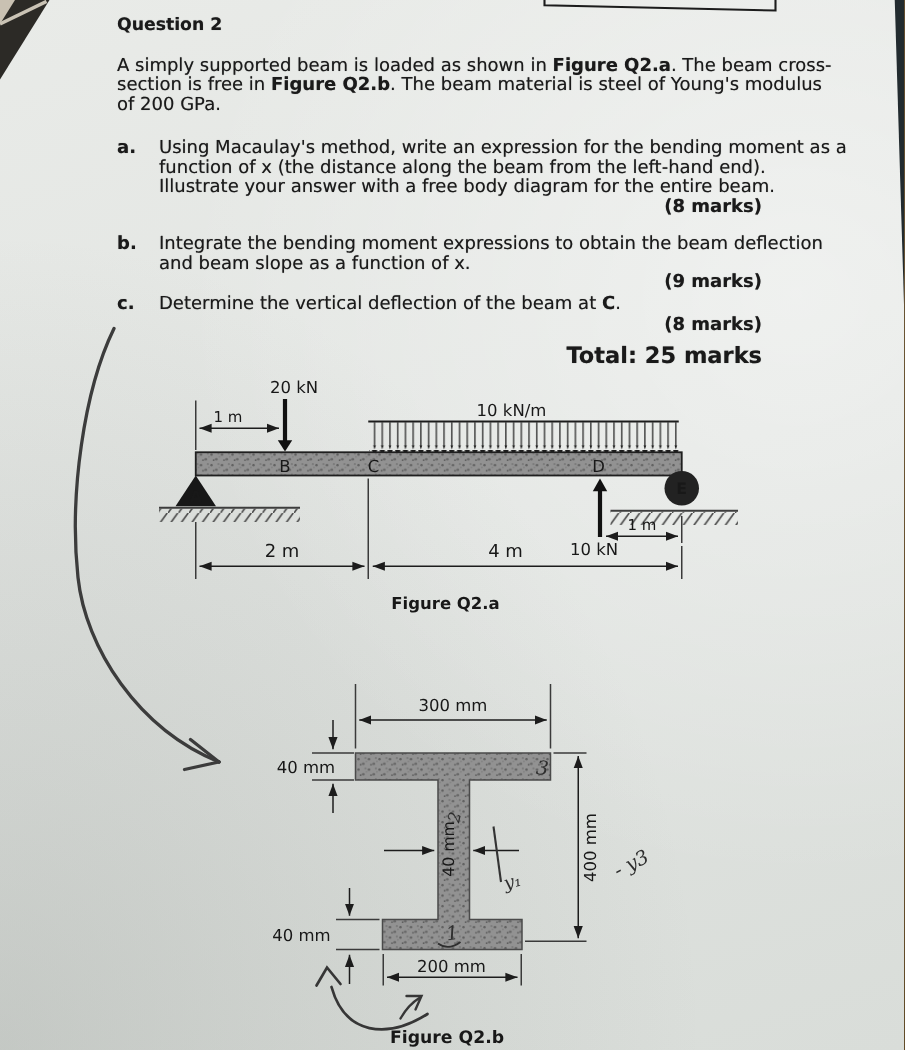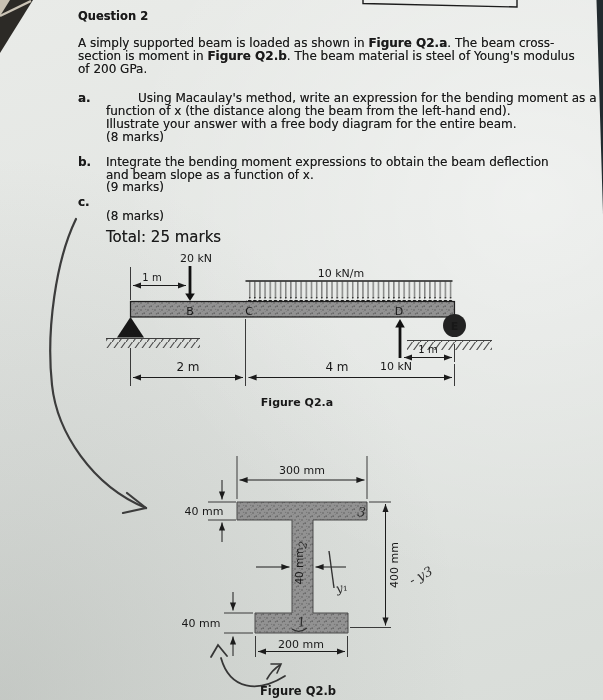--- a/index.html
+++ b/index.html
@@ -6,49 +6,50 @@
   .shot{position:relative;width:603px;height:700px;overflow:hidden;background:#a16207;
         font-family:"DejaVu Sans","Liberation Sans",sans-serif;}
   .paper{position:absolute;inset:0;
      background:
        radial-gradient(ellipse at 88% 28%, rgba(255,255,255,0.45), rgba(255,255,255,0) 55%),
        radial-gradient(ellipse at 0% 100%, rgba(110,116,110,0.22), rgba(110,116,110,0) 55%),
        linear-gradient(163deg,#e9ebe8 0%,#e1e4e1 50%,#d9ddd9 100%);}
   .txt{position:absolute;color:#1a1a1a;font-size:12px;line-height:13px;white-space:nowrap;
        text-shadow:0 0 0.5px rgba(20,20,20,.55);}
   .b{font-weight:bold;}
-  .marks{font-weight:normal;width:402px;left:106px;}
+  .marks{font-weight:bold;text-align:right;width:402px;left:106px;}
   svg text{font-family:"DejaVu Sans","Liberation Sans",sans-serif;fill:#181818;}
   svg .hw{font-family:"DejaVu Serif","Liberation Serif",serif;font-style:italic;fill:#2e2e2e;}
   .overlay{position:absolute;left:0;top:0;pointer-events:none;}
 </style>
 </head>
 <body>
 
 <div class="shot">
   <div class="paper"></div>
 
   <div class="txt b" style="left:78px;top:10px;font-size:11.5px;">Question 2</div>
 
   <div class="txt" style="left:78px;top:37px;"><span>A simply supported beam is loaded as shown in </span><span class="b">Figure Q2.a</span><span>. The beam cross-</span></div>
-  <div class="txt" style="left:78px;top:50px;"><span>section is moment in </span><span class="b">Figure Q2.b</span><span>. The beam material is steel of Young's modulus</span></div>
+  <div class="txt" style="left:78px;top:50px;"><span>section is free in </span><span class="b">Figure Q2.b</span><span>. The beam material is steel of Young's modulus</span></div>
   <div class="txt" style="left:78px;top:63px;">of 200 GPa.</div>
 
   <div class="txt b" style="left:78px;top:92px;">a.</div>
-  <div class="txt" style="left:106px;top:92px;margin-left:32px;">Using Macaulay's method, write an expression for the bending moment as a</div>
+  <div class="txt" style="left:106px;top:92px;">Using Macaulay's method, write an expression for the bending moment as a</div>
   <div class="txt" style="left:106px;top:118px;">Illustrate your answer with a free body diagram for the entire beam.</div>
   <div class="txt" style="left:106px;top:105px;">function of x (the distance along the beam from the left-hand end).</div>
   <div class="txt marks" style="top:131px;">(8 marks)</div>
 
   <div class="txt b" style="left:78px;top:156px;">b.</div>
   <div class="txt" style="left:106px;top:156px;">Integrate the bending moment expressions to obtain the beam deflection</div>
   <div class="txt" style="left:106px;top:169px;">and beam slope as a function of x.</div>
   <div class="txt marks" style="top:181px;">(9 marks)</div>
 
   <div class="txt b" style="left:78px;top:196px;">c.</div>
+  <div class="txt" style="left:106px;top:196px;"><span>Determine the vertical deflection of the beam at </span><span class="b">C</span><span>.</span></div>
   <div class="txt marks" style="top:210px;">(8 marks)</div>
 
   <div class="txt marks" style="top:231px;font-size:15px;">Total: 25 marks</div>
 
   <svg class="overlay" width="603" height="700" viewBox="0 0 603 700">
     <defs>
       <pattern id="speck" width="7" height="7" patternUnits="userSpaceOnUse">
         <rect width="7" height="7" fill="#929292"></rect>
         <circle cx="1" cy="2" r="0.8" fill="#5e5e5e"></circle>
         <circle cx="4.2" cy="5.2" r="0.9" fill="#686868"></circle>

